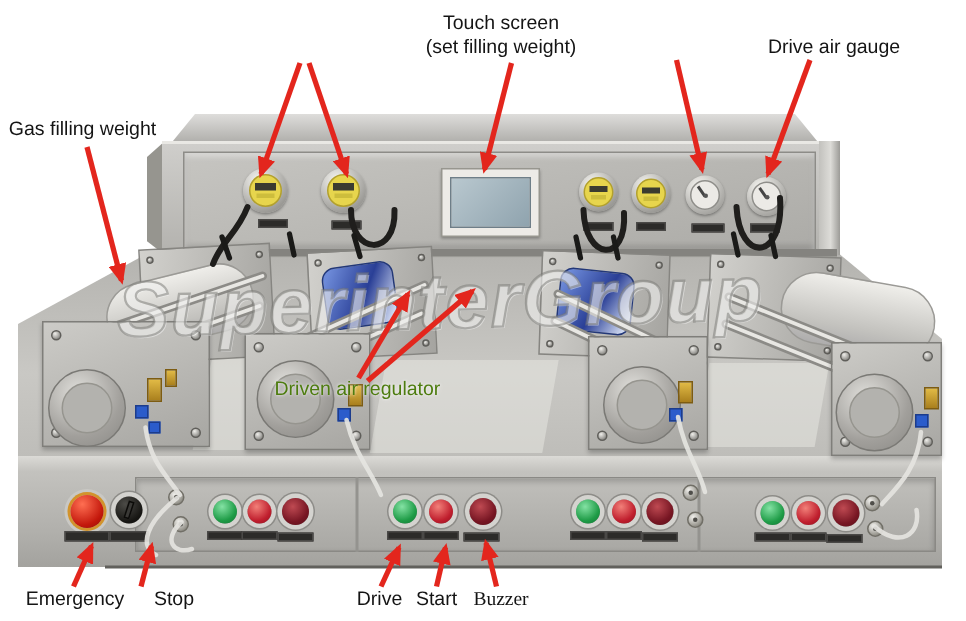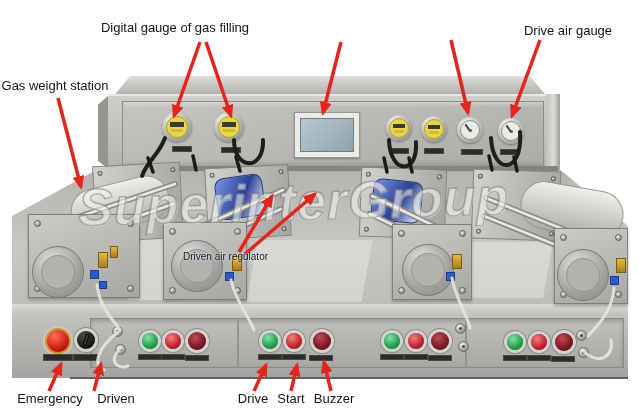--- a/index.html
+++ b/index.html
@@ -1,21 +1,21 @@
 <!DOCTYPE html>
 <html><head>
 <meta charset="utf-8">
 <style>
   html,body{margin:0;padding:0;background:#fff;}
   #stage{position:relative;width:644px;height:414px;background:#ffffff;overflow:hidden;
          font-family:"Liberation Sans",sans-serif;}
   .abs{position:absolute;}
   
   .ann{position:absolute;color:#141414;font-size:13px;line-height:16px;text-align:center;z-index:55;}
-  .ann-photo{position:absolute;color:#0f172a;font-size:10px;z-index:55;
+  .ann-photo{position:absolute;color:#4d7c0f;font-size:13px;z-index:55;
              text-shadow:0 0 2px rgba(255,255,255,.75),0 0 4px rgba(255,255,255,.5);}
   
   .wm{position:absolute;left:78px;top:170px;width:566px;z-index:40;font-size:52px;font-weight:bold;
       font-style:italic;letter-spacing:1px;color:rgba(225,224,220,0.32);
       -webkit-text-stroke:1.5px rgba(120,119,115,0.5);
       text-shadow:1px 1px 0 rgba(255,255,255,0.45);transform:rotate(-1.5deg);pointer-events:none;}
   
   .cab-top{left:112px;top:76px;width:436px;height:22px;z-index:5;
     background:linear-gradient(#dedddb,#a8a7a3);
     clip-path:polygon(18px 0,418px 0,436px 22px,0 22px);}
@@ -352,23 +352,26 @@
       <line x1="239" y1="252" x2="272" y2="196" marker-end="url(#ah)"></line>
       <line x1="245" y1="254" x2="315" y2="194" marker-end="url(#ah)"></line>
       <line x1="49" y1="391" x2="61" y2="364" marker-end="url(#ah)"></line>
       <line x1="94" y1="391" x2="101" y2="364" marker-end="url(#ah)"></line>
       <line x1="254" y1="391" x2="266" y2="365" marker-end="url(#ah)"></line>
       <line x1="291" y1="391" x2="297" y2="365" marker-end="url(#ah)"></line>
       <line x1="331" y1="391" x2="324" y2="362" marker-end="url(#ah)"></line>
     </g>
   </svg>
 
-  <div class="ann" style="left:75px;top:20px;width:200px;">Digital gauge of gas filling</div>
-  <div class="ann" style="left:508px;top:23px;width:120px;">Drive air gauge</div>
-  <div class="ann" style="left:0px;top:78px;width:110px;">Gas weight station</div>
+  <div class="ann" style="left:259px;top:7px;width:150px;">
+    <div>Touch screen</div>
+    <div>(set filling weight)</div>
+  </div>
+  <div class="ann" style="left:496px;top:23px;width:120px;">Drive air gauge</div>
+  <div class="ann" style="left:0px;top:78px;width:110px;">Gas filling weight</div>
   <div class="ann-photo" style="left:183px;top:251px;width:130px;">Driven air regulator</div>
   <div class="ann" style="left:5px;top:391px;width:90px;">Emergency</div>
-  <div class="ann" style="left:86px;top:391px;width:60px;">Driven</div>
+  <div class="ann" style="left:86px;top:391px;width:60px;">Stop</div>
   <div class="ann" style="left:223px;top:391px;width:60px;">Drive</div>
   <div class="ann" style="left:266px;top:391px;width:50px;">Start</div>
-  <div class="ann" style="left:304px;top:391px;width:60px;">Buzzer</div>
+  <div class="ann" style="left:304px;top:391px;width:60px;font-family:Liberation Serif, serif;">Buzzer</div>
 
 </div>
 
 </body></html>

